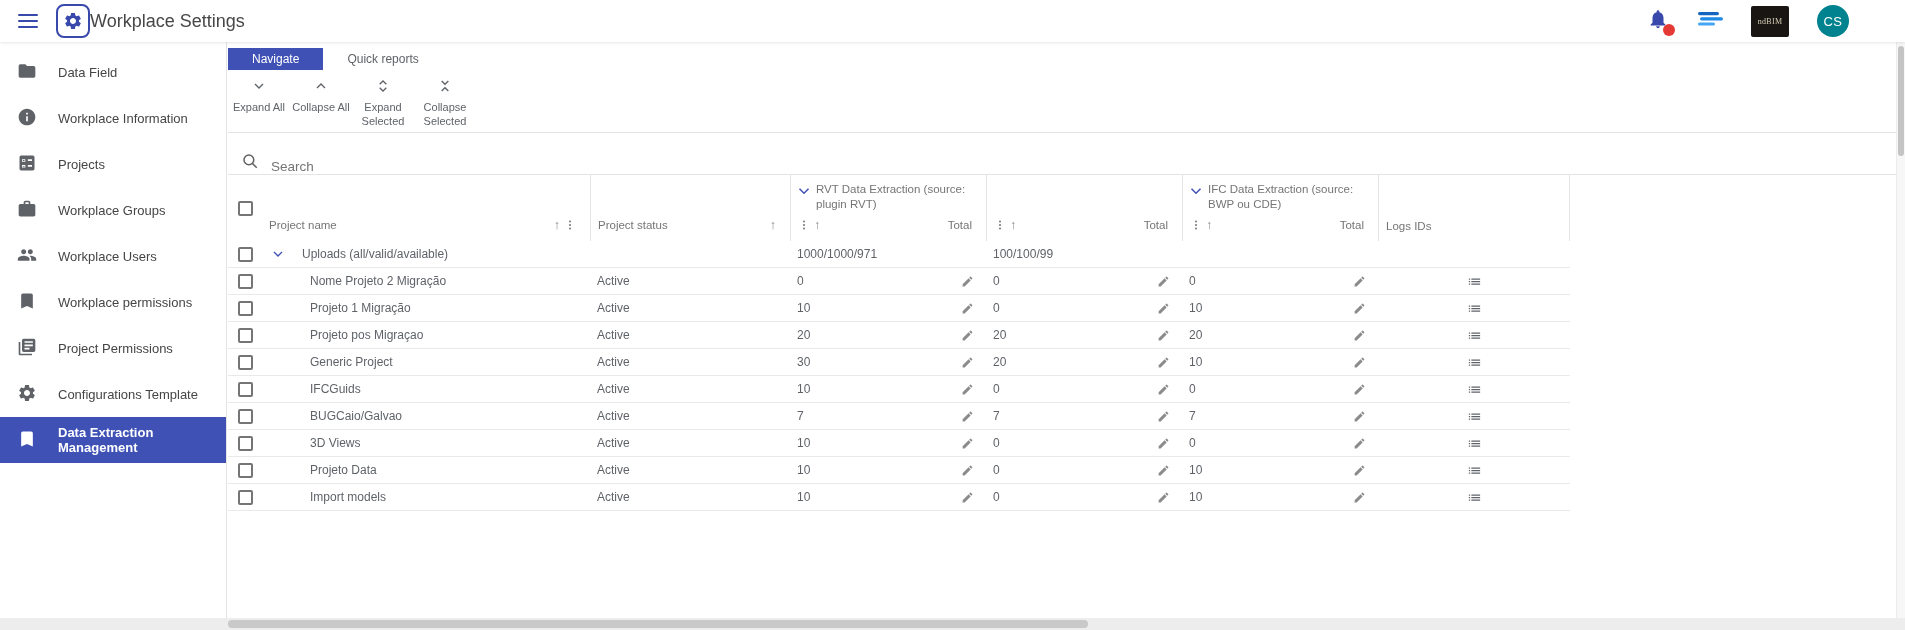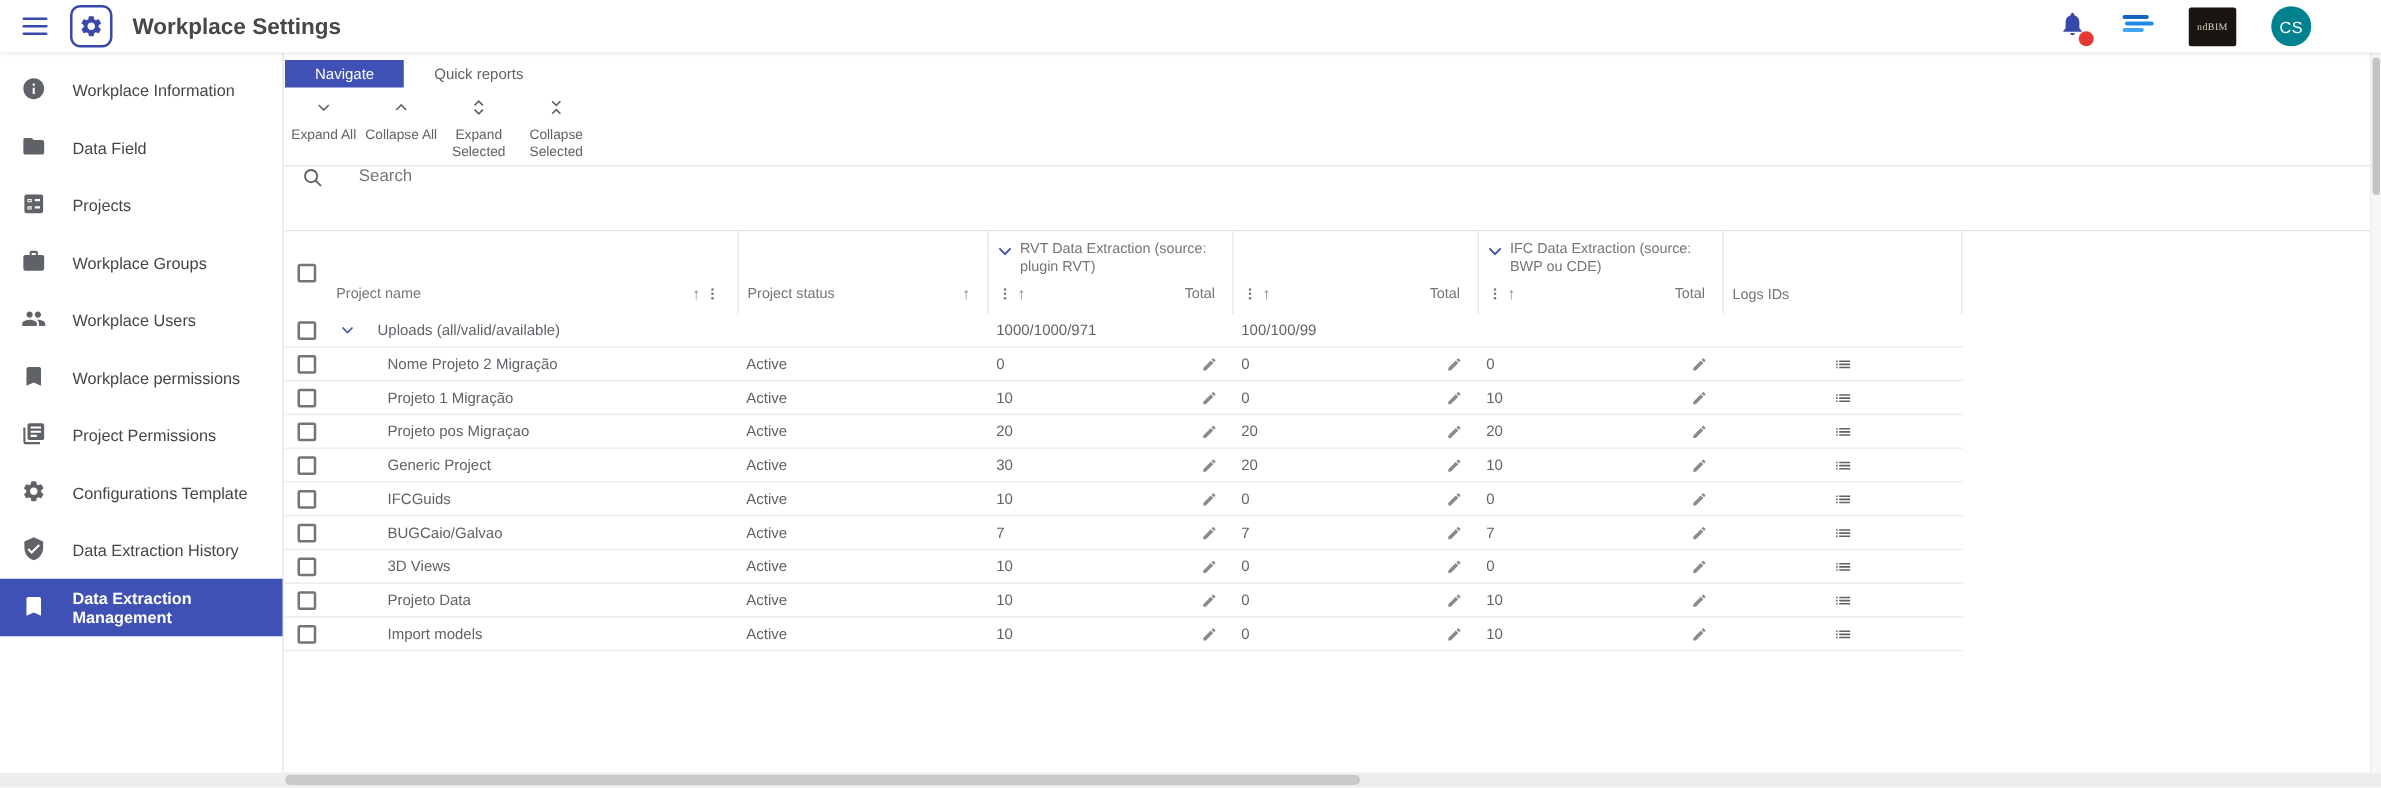--- a/index.html
+++ b/index.html
@@ -6,21 +6,21 @@
   html,body{width:1905px;height:630px;overflow:hidden;background:#fff;
     font-family:"Liberation Sans",sans-serif;}
 
   
   .topbar{position:absolute;top:0;left:0;width:1905px;height:42px;background:#fff;
     display:flex;align-items:center;padding:0 14px;box-shadow:0 1px 3px rgba(0,0,0,.10);z-index:10}
   .hamburger{width:20px;height:14px;display:flex;flex-direction:column;justify-content:space-between;cursor:pointer;margin-left:4px}
   .hamburger span{display:block;height:2px;background:#3949ab;border-radius:1px}
   .applogo{width:34px;height:34px;border:2px solid #3949ab;border-radius:8px;display:flex;
     align-items:center;justify-content:center;margin-left:18px}
-  .page-title{font-size:18px;color:#474747;margin-left:16px;font-weight:700}
+  .page-title{font-size:18px;color:#474747;font-weight:400}
   .topbar-right{margin-left:auto;display:flex;align-items:center;gap:28px;padding-right:42px}
   .bell-wrap{position:relative;cursor:pointer}
   .badge{position:absolute;right:-6px;bottom:-2px;width:12px;height:12px;border-radius:50%;background:#e53935}
   .brandbox{width:38px;height:31px;background:#181512;border-radius:2px;display:flex;align-items:center;
     justify-content:center;color:#d9cfb8;font-size:8px;font-family:"Liberation Serif",serif;letter-spacing:.3px}
   .avatar{width:32px;height:32px;border-radius:50%;background:#00838f;color:#fff;font-size:13px;
     display:flex;align-items:center;justify-content:center;cursor:pointer;letter-spacing:.4px}
 
   
   .sidebar{position:absolute;top:42px;left:0;width:227px;height:576px;background:#fff;
@@ -34,22 +34,22 @@
   
   .main{position:absolute;top:42px;left:228px;width:1669px;height:576px;background:#fff}
   .tabs{display:flex;margin-top:6px;height:22px}
   .tab{font-size:12px;padding:2px 24px;display:flex;align-items:center;color:#5f6368;cursor:pointer}
   .tab.active{background:#3f51b5;color:#fff}
 
   .toolbar{display:flex;padding-top:8px;height:62px}
   .tool-btn{width:62px;display:flex;flex-direction:column;align-items:center;gap:3px;
     color:#5f6368;font-size:11px;text-align:center;line-height:1.25;cursor:pointer}
 
-  .searchbar{height:53px;border-top:1px solid #e4e4e4;border-bottom:1px solid #e4e4e4;
-    display:flex;align-items:flex-start;padding-left:13px;gap:28px}
+  .searchbar{height:43px;border-top:1px solid #e4e4e4;border-bottom:1px solid #e4e4e4;
+    display:flex;align-items:flex-end;padding-left:13px;gap:12px}
   .searchbar input{border:none;outline:none;font-size:13.5px;color:#333;width:700px;font-family:inherit;background:transparent}
   .searchbar input::placeholder{color:#757575}
 
   
   .c-check{width:34px}
   .c-name{width:328px}
   .c-status{width:200px}
   .c-g{width:196px}
   .c-logs{width:192px}
 
@@ -119,71 +119,65 @@
     </div>
     <div class="avatar">
       <span>CS</span>
     </div>
   </div>
 </div>
 
 <div class="sidebar">
   <div class="side-item">
     <span><svg width="20" height="20" viewBox="0 0 24 24">
+          <path d="M10 4H4c-1.1 0-1.99.9-1.99 2L2 18c0 1.1.9 2 2 2h16c1.1 0 2-.9 2-2V8c0-1.1-.9-2-2-2h-8l-2-2z"></path>
+        </svg></span>
+    <span>Data Field</span>
+  </div>
+  <div class="side-item">
+    <span><svg width="20" height="20" viewBox="0 0 24 24">
           <path d="M12 2C6.48 2 2 6.48 2 12s4.48 10 10 10 10-4.48 10-10S17.52 2 12 2zm1 15h-2v-6h2v6zm0-8h-2V7h2v2z"></path>
         </svg></span>
     <span>Workplace Information</span>
   </div>
   <div class="side-item">
     <span><svg width="20" height="20" viewBox="0 0 24 24">
-          <path d="M10 4H4c-1.1 0-1.99.9-1.99 2L2 18c0 1.1.9 2 2 2h16c1.1 0 2-.9 2-2V8c0-1.1-.9-2-2-2h-8l-2-2z"></path>
-        </svg></span>
-    <span>Data Field</span>
+          <path d="M13 9.5h5v-2h-5v2zm0 7h5v-2h-5v2zm6 4.5H5c-1.1 0-2-.9-2-2V5c0-1.1.9-2 2-2h14c1.1 0 2 .9 2 2v14c0 1.1-.9 2-2 2zm-9-13.5H6v3h4v-3zm-1 2H7v-1h2v1zm1 5H6v3h4v-3zm-1 2H7v-1h2v1z"></path>
+        </svg></span>
+    <span>Projects</span>
   </div>
   <div class="side-item">
     <span><svg width="20" height="20" viewBox="0 0 24 24">
-          <path d="M13 9.5h5v-2h-5v2zm0 7h5v-2h-5v2zm6 4.5H5c-1.1 0-2-.9-2-2V5c0-1.1.9-2 2-2h14c1.1 0 2 .9 2 2v14c0 1.1-.9 2-2 2zm-9-13.5H6v3h4v-3zm-1 2H7v-1h2v1zm1 5H6v3h4v-3zm-1 2H7v-1h2v1z"></path>
-        </svg></span>
-    <span>Projects</span>
+          <path d="M20 6h-4V4c0-1.11-.89-2-2-2h-4c-1.11 0-2 .89-2 2v2H4c-1.11 0-1.99.89-1.99 2L2 19c0 1.11.89 2 2 2h16c1.11 0 2-.89 2-2V8c0-1.11-.89-2-2-2zm-6 0h-4V4h4v2z"></path>
+        </svg></span>
+    <span>Workplace Groups</span>
   </div>
   <div class="side-item">
     <span><svg width="20" height="20" viewBox="0 0 24 24">
-          <path d="M20 6h-4V4c0-1.11-.89-2-2-2h-4c-1.11 0-2 .89-2 2v2H4c-1.11 0-1.99.89-1.99 2L2 19c0 1.11.89 2 2 2h16c1.11 0 2-.89 2-2V8c0-1.11-.89-2-2-2zm-6 0h-4V4h4v2z"></path>
-        </svg></span>
-    <span>Workplace Groups</span>
+          <path d="M16 11c1.66 0 2.99-1.34 2.99-3S17.66 5 16 5c-1.66 0-3 1.34-3 3s1.34 3 3 3zm-8 0c1.66 0 2.99-1.34 2.99-3S9.66 5 8 5C6.34 5 5 6.34 5 8s1.34 3 3 3zm0 2c-2.33 0-7 1.17-7 3.5V19h14v-2.5c0-2.33-4.67-3.5-7-3.5zm8 0c-.29 0-.62.02-.97.05 1.16.84 1.97 1.97 1.97 3.45V19h6v-2.5c0-2.33-4.67-3.5-7-3.5z"></path>
+        </svg></span>
+    <span>Workplace Users</span>
   </div>
   <div class="side-item">
     <span><svg width="20" height="20" viewBox="0 0 24 24">
-          <path d="M16 11c1.66 0 2.99-1.34 2.99-3S17.66 5 16 5c-1.66 0-3 1.34-3 3s1.34 3 3 3zm-8 0c1.66 0 2.99-1.34 2.99-3S9.66 5 8 5C6.34 5 5 6.34 5 8s1.34 3 3 3zm0 2c-2.33 0-7 1.17-7 3.5V19h14v-2.5c0-2.33-4.67-3.5-7-3.5zm8 0c-.29 0-.62.02-.97.05 1.16.84 1.97 1.97 1.97 3.45V19h6v-2.5c0-2.33-4.67-3.5-7-3.5z"></path>
-        </svg></span>
-    <span>Workplace Users</span>
+          <path d="M17 3H7c-1.1 0-1.99.9-1.99 2L5 21l7-3 7 3V5c0-1.1-.9-2-2-2z"></path>
+        </svg></span>
+    <span>Workplace permissions</span>
   </div>
   <div class="side-item">
     <span><svg width="20" height="20" viewBox="0 0 24 24">
-          <path d="M17 3H7c-1.1 0-1.99.9-1.99 2L5 21l7-3 7 3V5c0-1.1-.9-2-2-2z"></path>
-        </svg></span>
-    <span>Workplace permissions</span>
+          <path d="M4 6H2v14c0 1.1.9 2 2 2h14v-2H4V6zm16-4H8c-1.1 0-2 .9-2 2v12c0 1.1.9 2 2 2h12c1.1 0 2-.9 2-2V4c0-1.1-.9-2-2-2zm-1 9H9V9h10v2zm-4 4H9v-2h6v2zm4-8H9V5h10v2z"></path>
+        </svg></span>
+    <span>Project Permissions</span>
   </div>
   <div class="side-item">
     <span><svg width="20" height="20" viewBox="0 0 24 24">
-          <path d="M4 6H2v14c0 1.1.9 2 2 2h14v-2H4V6zm16-4H8c-1.1 0-2 .9-2 2v12c0 1.1.9 2 2 2h12c1.1 0 2-.9 2-2V4c0-1.1-.9-2-2-2zm-1 9H9V9h10v2zm-4 4H9v-2h6v2zm4-8H9V5h10v2z"></path>
-        </svg></span>
-    <span>Project Permissions</span>
-  </div>
-  <div class="side-item">
-    <span><svg width="20" height="20" viewBox="0 0 24 24">
           <path d="M19.14 12.94c.04-.3.06-.61.06-.94 0-.32-.02-.64-.07-.94l2.03-1.58c.18-.14.23-.41.12-.61l-1.92-3.32c-.12-.22-.37-.29-.59-.22l-2.39.96c-.5-.38-1.03-.7-1.62-.94l-.36-2.54c-.04-.24-.24-.41-.48-.41h-3.84c-.24 0-.43.17-.47.41l-.36 2.54c-.59.24-1.13.57-1.62.94l-2.39-.96c-.22-.08-.47 0-.59.22L2.74 8.87c-.12.21-.08.47.12.61l2.03 1.58c-.05.3-.09.63-.09.94s.02.64.07.94l-2.03 1.58c-.18.14-.23.41-.12.61l1.92 3.32c.12.22.37.29.59.22l2.39-.96c.5.38 1.03.7 1.62.94l.36 2.54c.05.24.24.41.48.41h3.84c.24 0 .44-.17.47-.41l.36-2.54c.59-.24 1.13-.56 1.62-.94l2.39.96c.22.08.47 0 .59-.22l1.92-3.32c.12-.22.07-.47-.12-.61l-2.01-1.58zM12 15.6c-1.98 0-3.6-1.62-3.6-3.6s1.62-3.6 3.6-3.6 3.6 1.62 3.6 3.6-1.62 3.6-3.6 3.6z"></path>
         </svg></span>
     <span>Configurations Template</span>
-  </div>
-  <div class="side-item">
-    <span><svg width="20" height="20" viewBox="0 0 24 24">
-          <path d="M12 1L3 5v6c0 5.55 3.84 10.74 9 12 5.16-1.26 9-6.45 9-12V5l-9-4zm-2 16l-4-4 1.41-1.41L10 14.17l6.59-6.59L18 9l-8 8z"></path>
-        </svg></span>
-    <span>Data Extraction History</span>
   </div>
   <div class="side-item active">
     <span><svg width="20" height="20" viewBox="0 0 24 24">
           <path d="M17 3H7c-1.1 0-1.99.9-1.99 2L5 21l7-3 7 3V5c0-1.1-.9-2-2-2z"></path>
         </svg></span>
     <span>Data Extraction Management</span>
   </div>
 </div>
 
 <div class="main">

